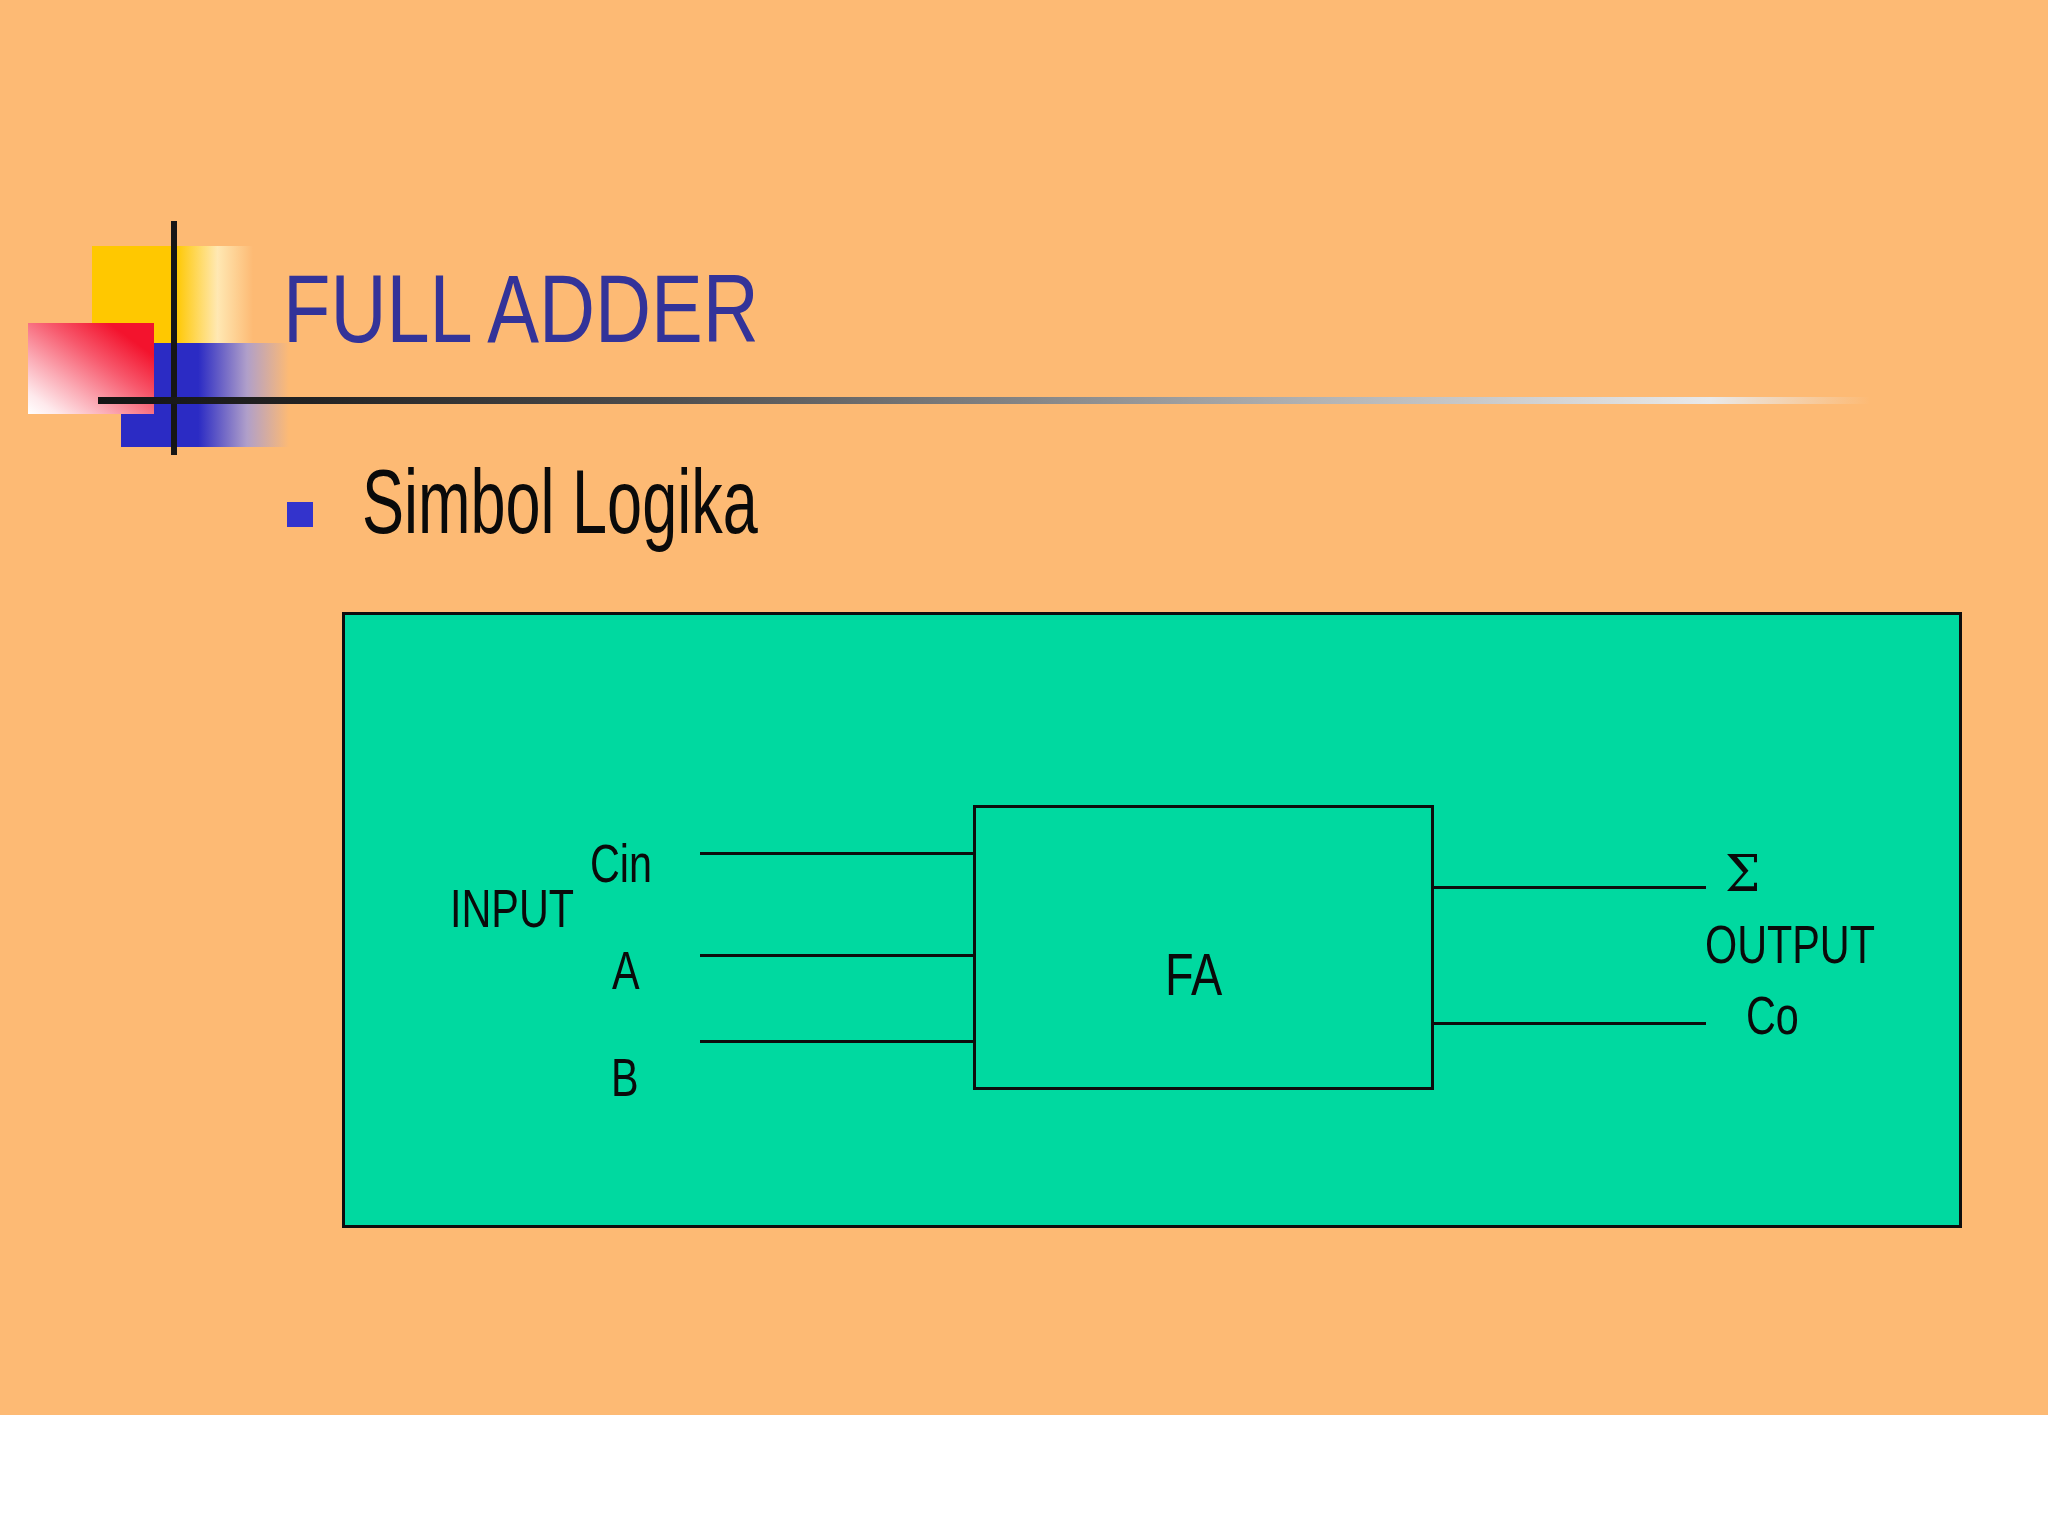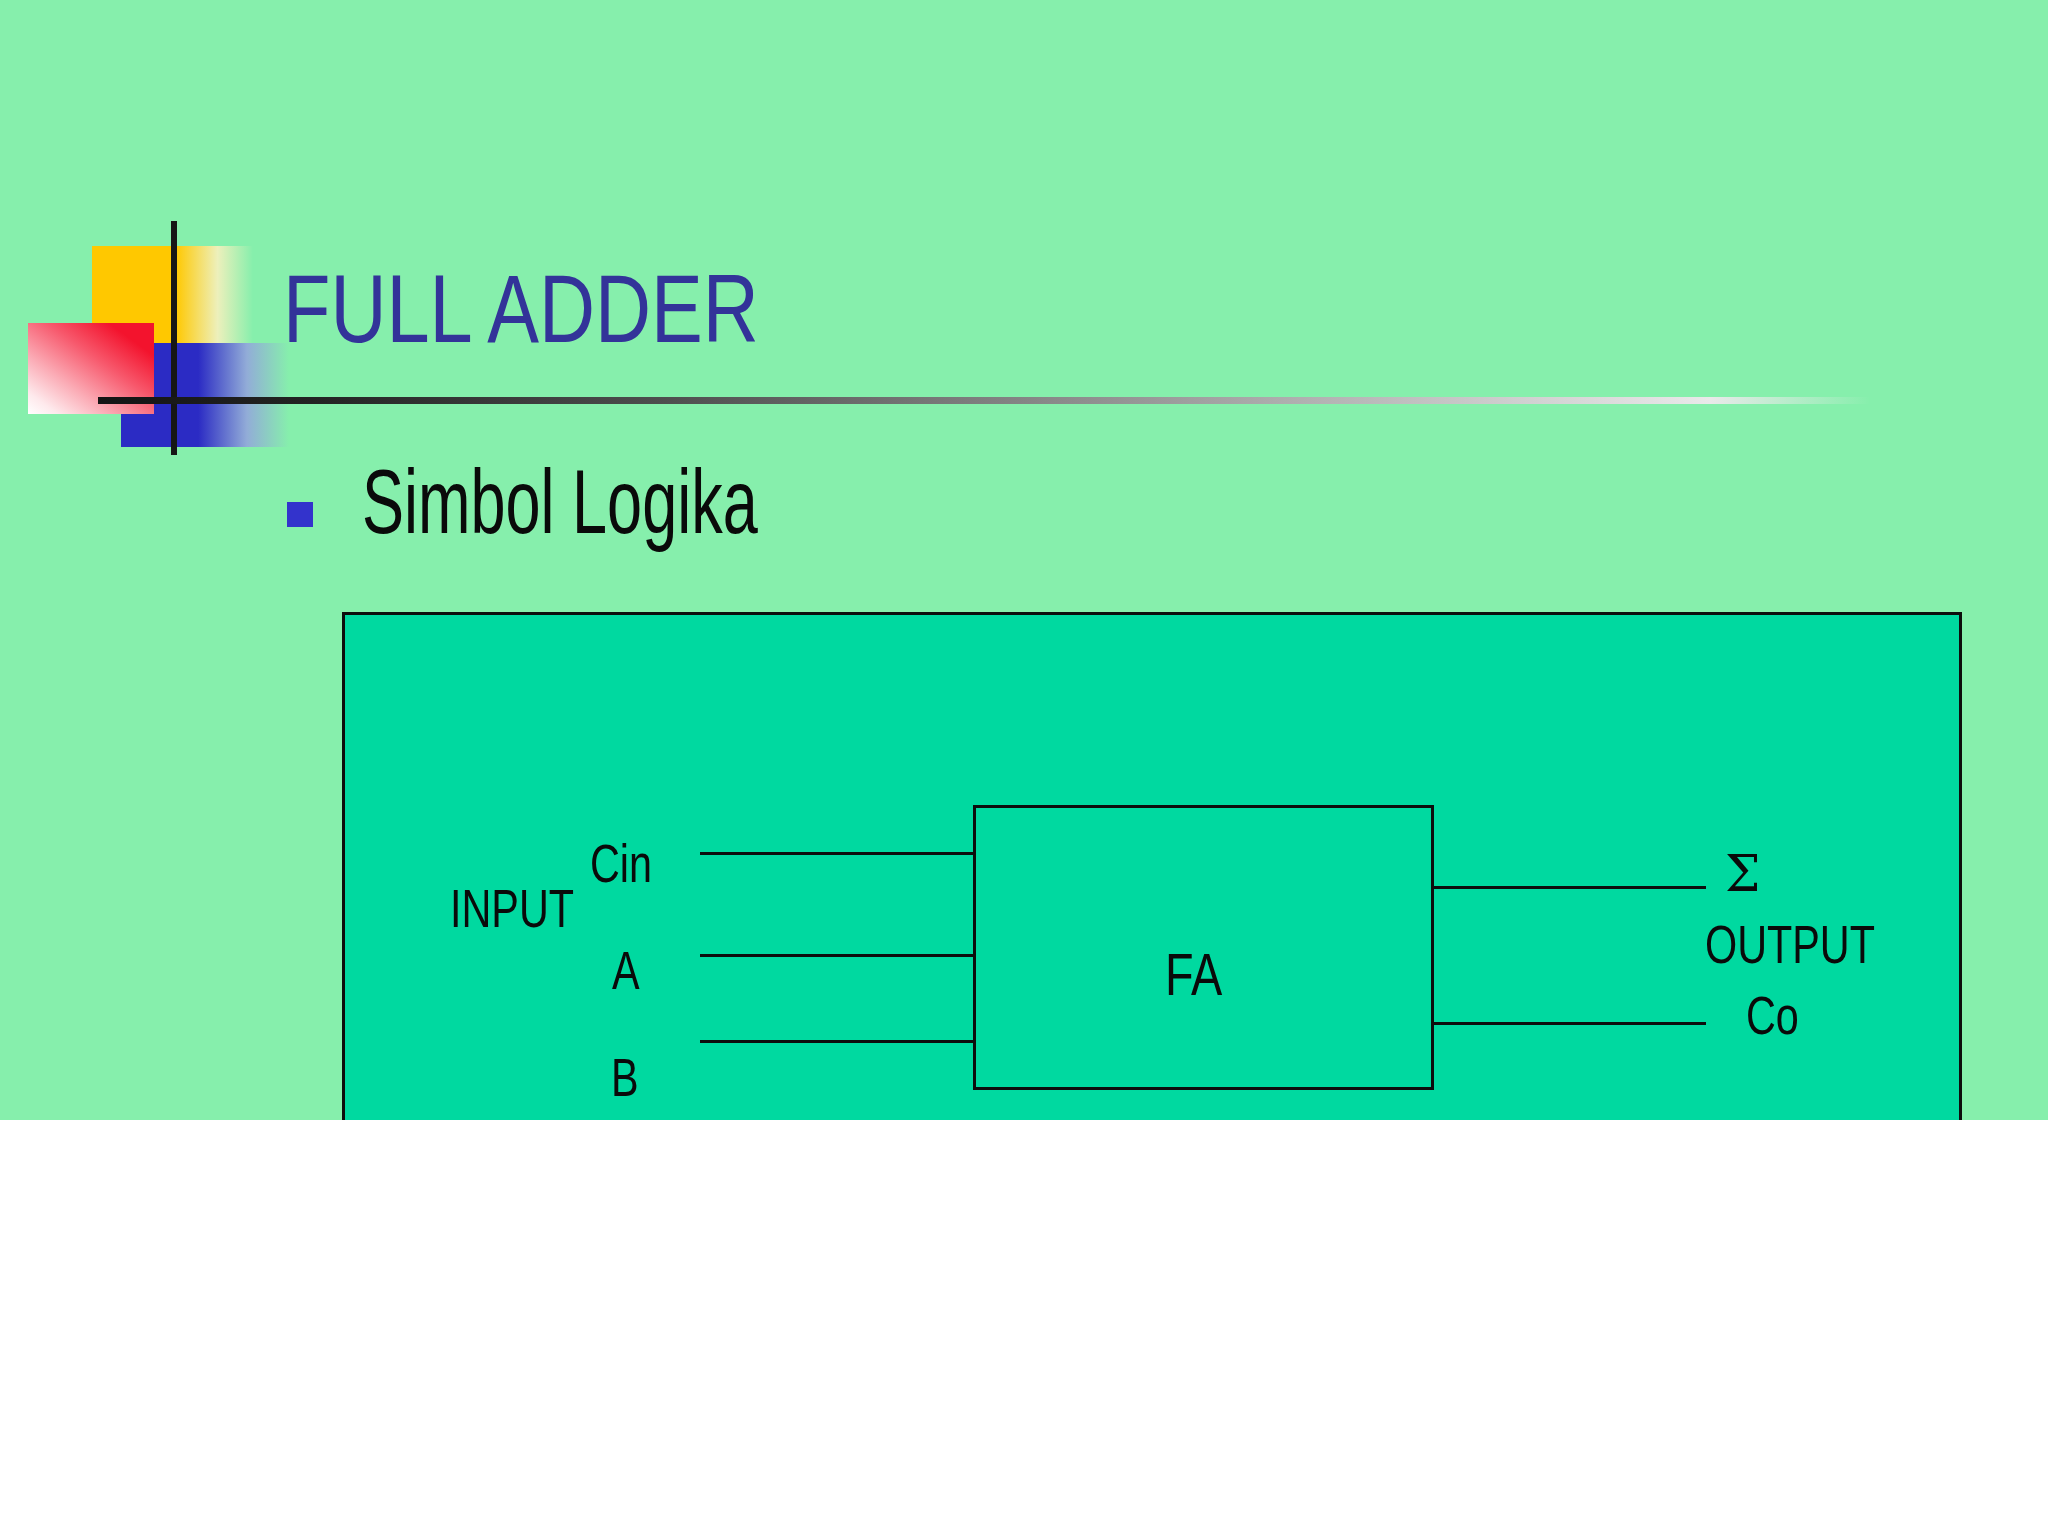--- a/index.html
+++ b/index.html
@@ -1,17 +1,17 @@
 <!DOCTYPE html>
 <html style="--title-blue: #333399; --bullet-blue: #3333CC; --deco-yellow: #FFC800; --deco-red: #F3132D; --deco-blue: #2B2BC4; --panel-green: #00D9A0;"><head>
 <meta charset="utf-8">
 <style>
   html,body{margin:0;padding:0;background:#ffffff;}
   #slide{
-    position:relative;width:2048px;height:1120px;background:#86efac;overflow:hidden;
+    position:relative;width:2048px;height:1415px;background:#fdba74;overflow:hidden;
     font-family:"Liberation Sans",sans-serif;
   }
   .abs{position:absolute;}
   .txt{white-space:nowrap;line-height:1;transform-origin:0 0;}
 
   
   #deco-yellow{left:92px;top:246px;width:161px;height:97px;
     background:linear-gradient(90deg,var(--deco-yellow) 0%,var(--deco-yellow) 52%,rgba(255,240,190,.85) 78%,rgba(255,255,255,0) 100%);}
   #deco-blue{left:121px;top:343px;width:168px;height:104px;
     background:linear-gradient(90deg,var(--deco-blue) 0%,var(--deco-blue) 46%,rgba(150,150,230,.75) 75%,rgba(255,255,255,0) 100%);}

